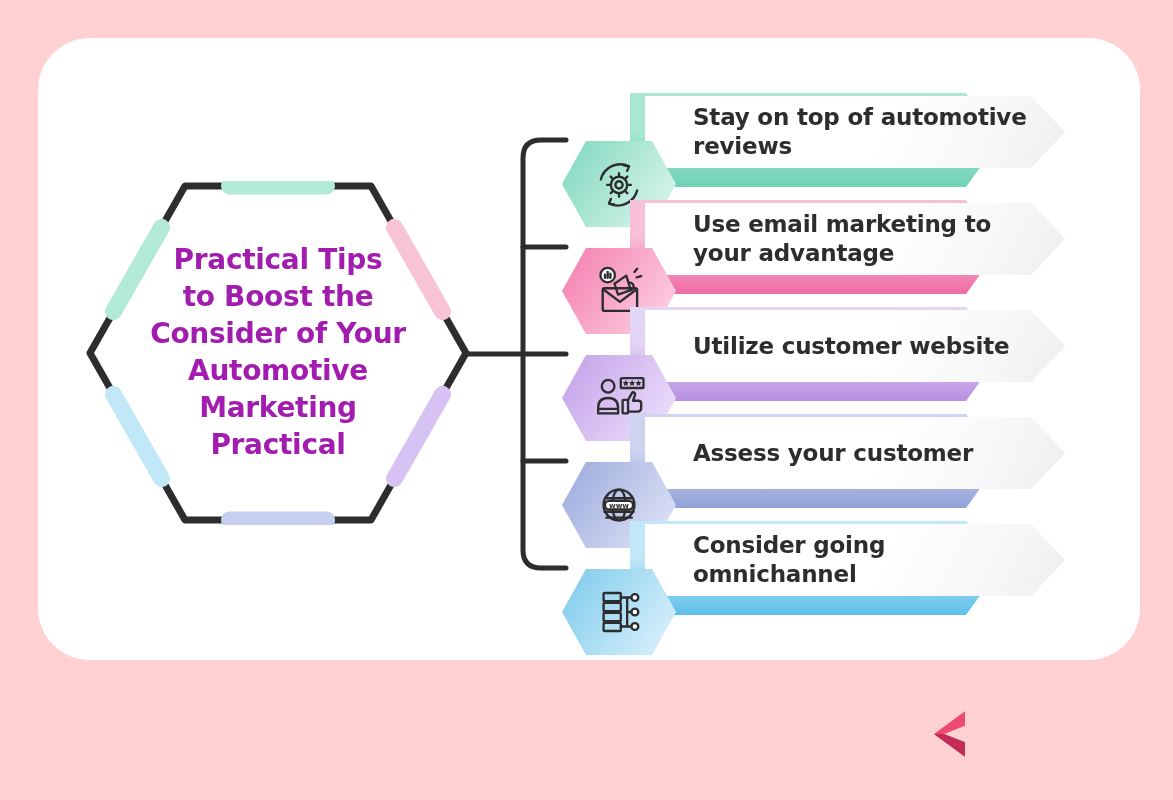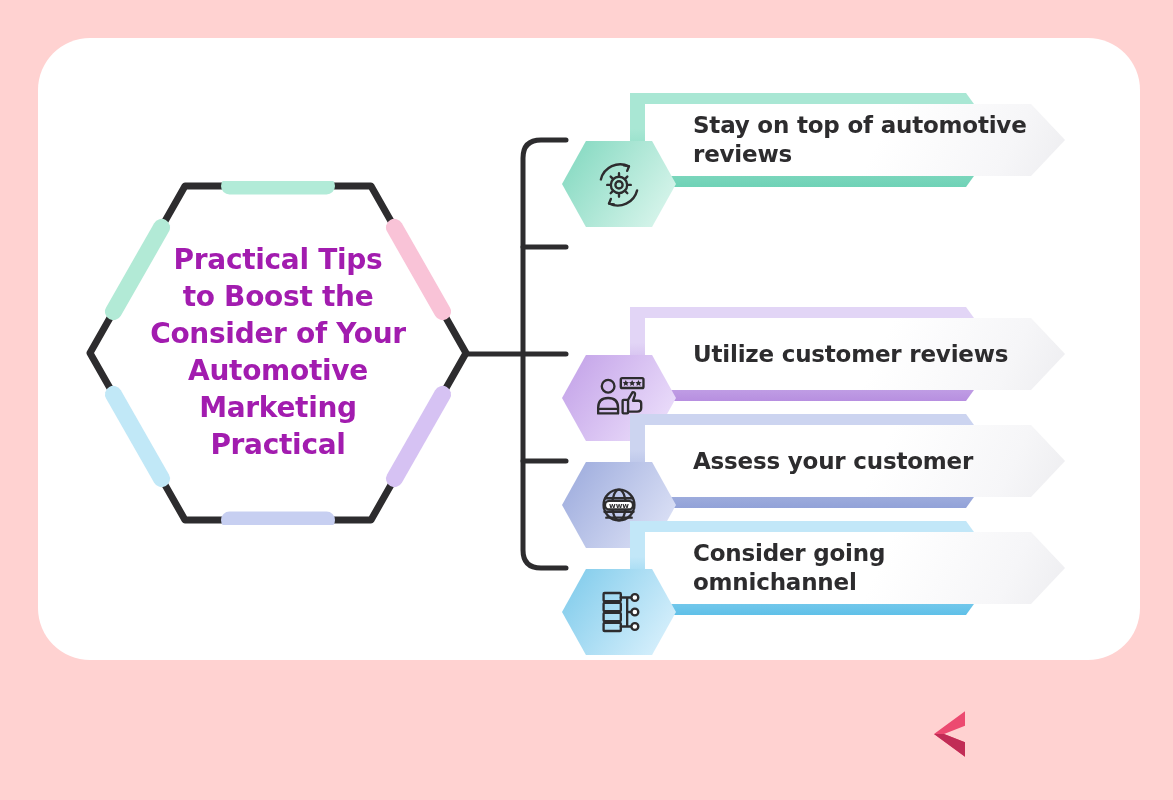--- a/index.html
+++ b/index.html
@@ -22,21 +22,21 @@
   
   .tip { position:absolute; left:562px; width:520px; height:96px; z-index:2; }
   .tip.t1 { top:92px; } .tip.t2 { top:199px; } .tip.t3 { top:306px; }
   .tip.t4 { top:413px; } .tip.t5 { top:520px; }
 
   .ribbon { position:absolute; left:68px; top:1px; width:370px; height:94px;
             background:linear-gradient(180deg, var(--ribbon-top) 0%, var(--ribbon-top) 38%, var(--ribbon-bottom) 100%);
             clip-path:polygon(0 0, calc(100% - 34px) 0, 100% 50%, calc(100% - 34px) 100%, 0 100%);
             filter:drop-shadow(0 5px 6px rgba(150,150,165,0.30)); z-index:1; }
 
-  .band { position:absolute; left:83px; top:12px; width:420px; height:72px;
+  .band { position:absolute; left:83px; top:4px; width:420px; height:72px;
           background:linear-gradient(115deg, #ffffff 55%, #f6f6f8 85%, #ededf0 100%);
           clip-path:polygon(0 0, calc(100% - 34px) 0, 100% 50%, calc(100% - 34px) 100%, 0 100%);
           display:flex; flex-direction:column; justify-content:center;
           padding-left:48px; z-index:2;
           filter:drop-shadow(3px 5px 5px rgba(140,125,140,0.28)); }
   .band .line { font-size:23px; font-weight:bold; color:#2d2c2e; line-height:29px; letter-spacing:-0.2px; }
 
   .tile { position:absolute; left:0; top:5px; width:114px; height:86px;
           background:linear-gradient(125deg, var(--main) 8%, var(--light) 92%);
           clip-path:polygon(0 50%, 21% 0, 79% 0, 100% 50%, 79% 100%, 21% 100%);
@@ -107,25 +107,45 @@
           <path d="M41,33 H45 M38.4,39.4 L41.2,42.2 M32,42 V46 M25.6,39.4 L22.8,42.2 M23,33 H19 M25.6,26.6 L22.8,23.8 M32,24 V20 M38.4,26.6 L41.2,23.8"></path>
           <path d="M12,27 A22,22 0 0 1 43,12.5"></path>
           <path d="M43,12.5 L37.5,11.5 M43,12.5 L41,17.5"></path>
           <path d="M52,39 A22,22 0 0 1 21,53.5"></path>
           <path d="M21,53.5 L26.5,54.5 M21,53.5 L23,48.5"></path>
         </g>
       </svg>
     </div>
   </div>
 
+  <div class="tip t2" style="--main: #f584b2; --light: #fcd0e2; --ribbon-top: #f8c0d7; --ribbon-bottom: #ee6ba3;">
+    <div class="ribbon"></div>
+    <div class="band">
+      <div class="line">Use email marketing to</div>
+      <div class="line">your advantage</div>
+    </div>
+    <div class="tile">
+      <svg viewBox="0 0 64 64">
+        <g class="ic" stroke-width="2.4">
+          <rect x="14" y="29" width="38" height="25" rx="2"></rect>
+          <path d="M14.5,30 L33,44 L51.5,30"></path>
+          <path d="M27,24 L40,15 L45,31 L31,36 Z"></path>
+          <path d="M45,31 A4,4 0 0 0 43,23"></path>
+          <path d="M49,11 L52,7.5 M51.5,17 L56.5,15.5"></path>
+          <circle cx="19.5" cy="14.5" r="8" fill="#fff"></circle>
+          <path d="M16.5,17.5 V14 M19.5,17.5 V11 M22.5,17.5 V13"></path>
+        </g>
+      </svg>
+    </div>
+  </div>
 
   <div class="tip t3" style="--main: #c5a5e9; --light: #ecdffb; --ribbon-top: #e2d5f6; --ribbon-bottom: #b78fe0;">
     <div class="ribbon"></div>
     <div class="band">
-      <div class="line">Utilize customer reviews</div>
+      <div class="line">Utilize customer website</div>
       <div class="line"></div>
     </div>
     <div class="tile">
       <svg viewBox="0 0 64 64">
         <g class="ic" stroke-width="2.4">
           <circle cx="20" cy="19" r="7"></circle>
           <path d="M9,49 V43 Q9,32 20,32 Q31,32 31,43 V49 Z"></path>
           <path d="M11,44 H29"></path>
           <rect x="34" y="10" width="25" height="11" rx="1.5"></rect>
           <rect x="36" y="34" width="6" height="15" rx="1"></rect>

